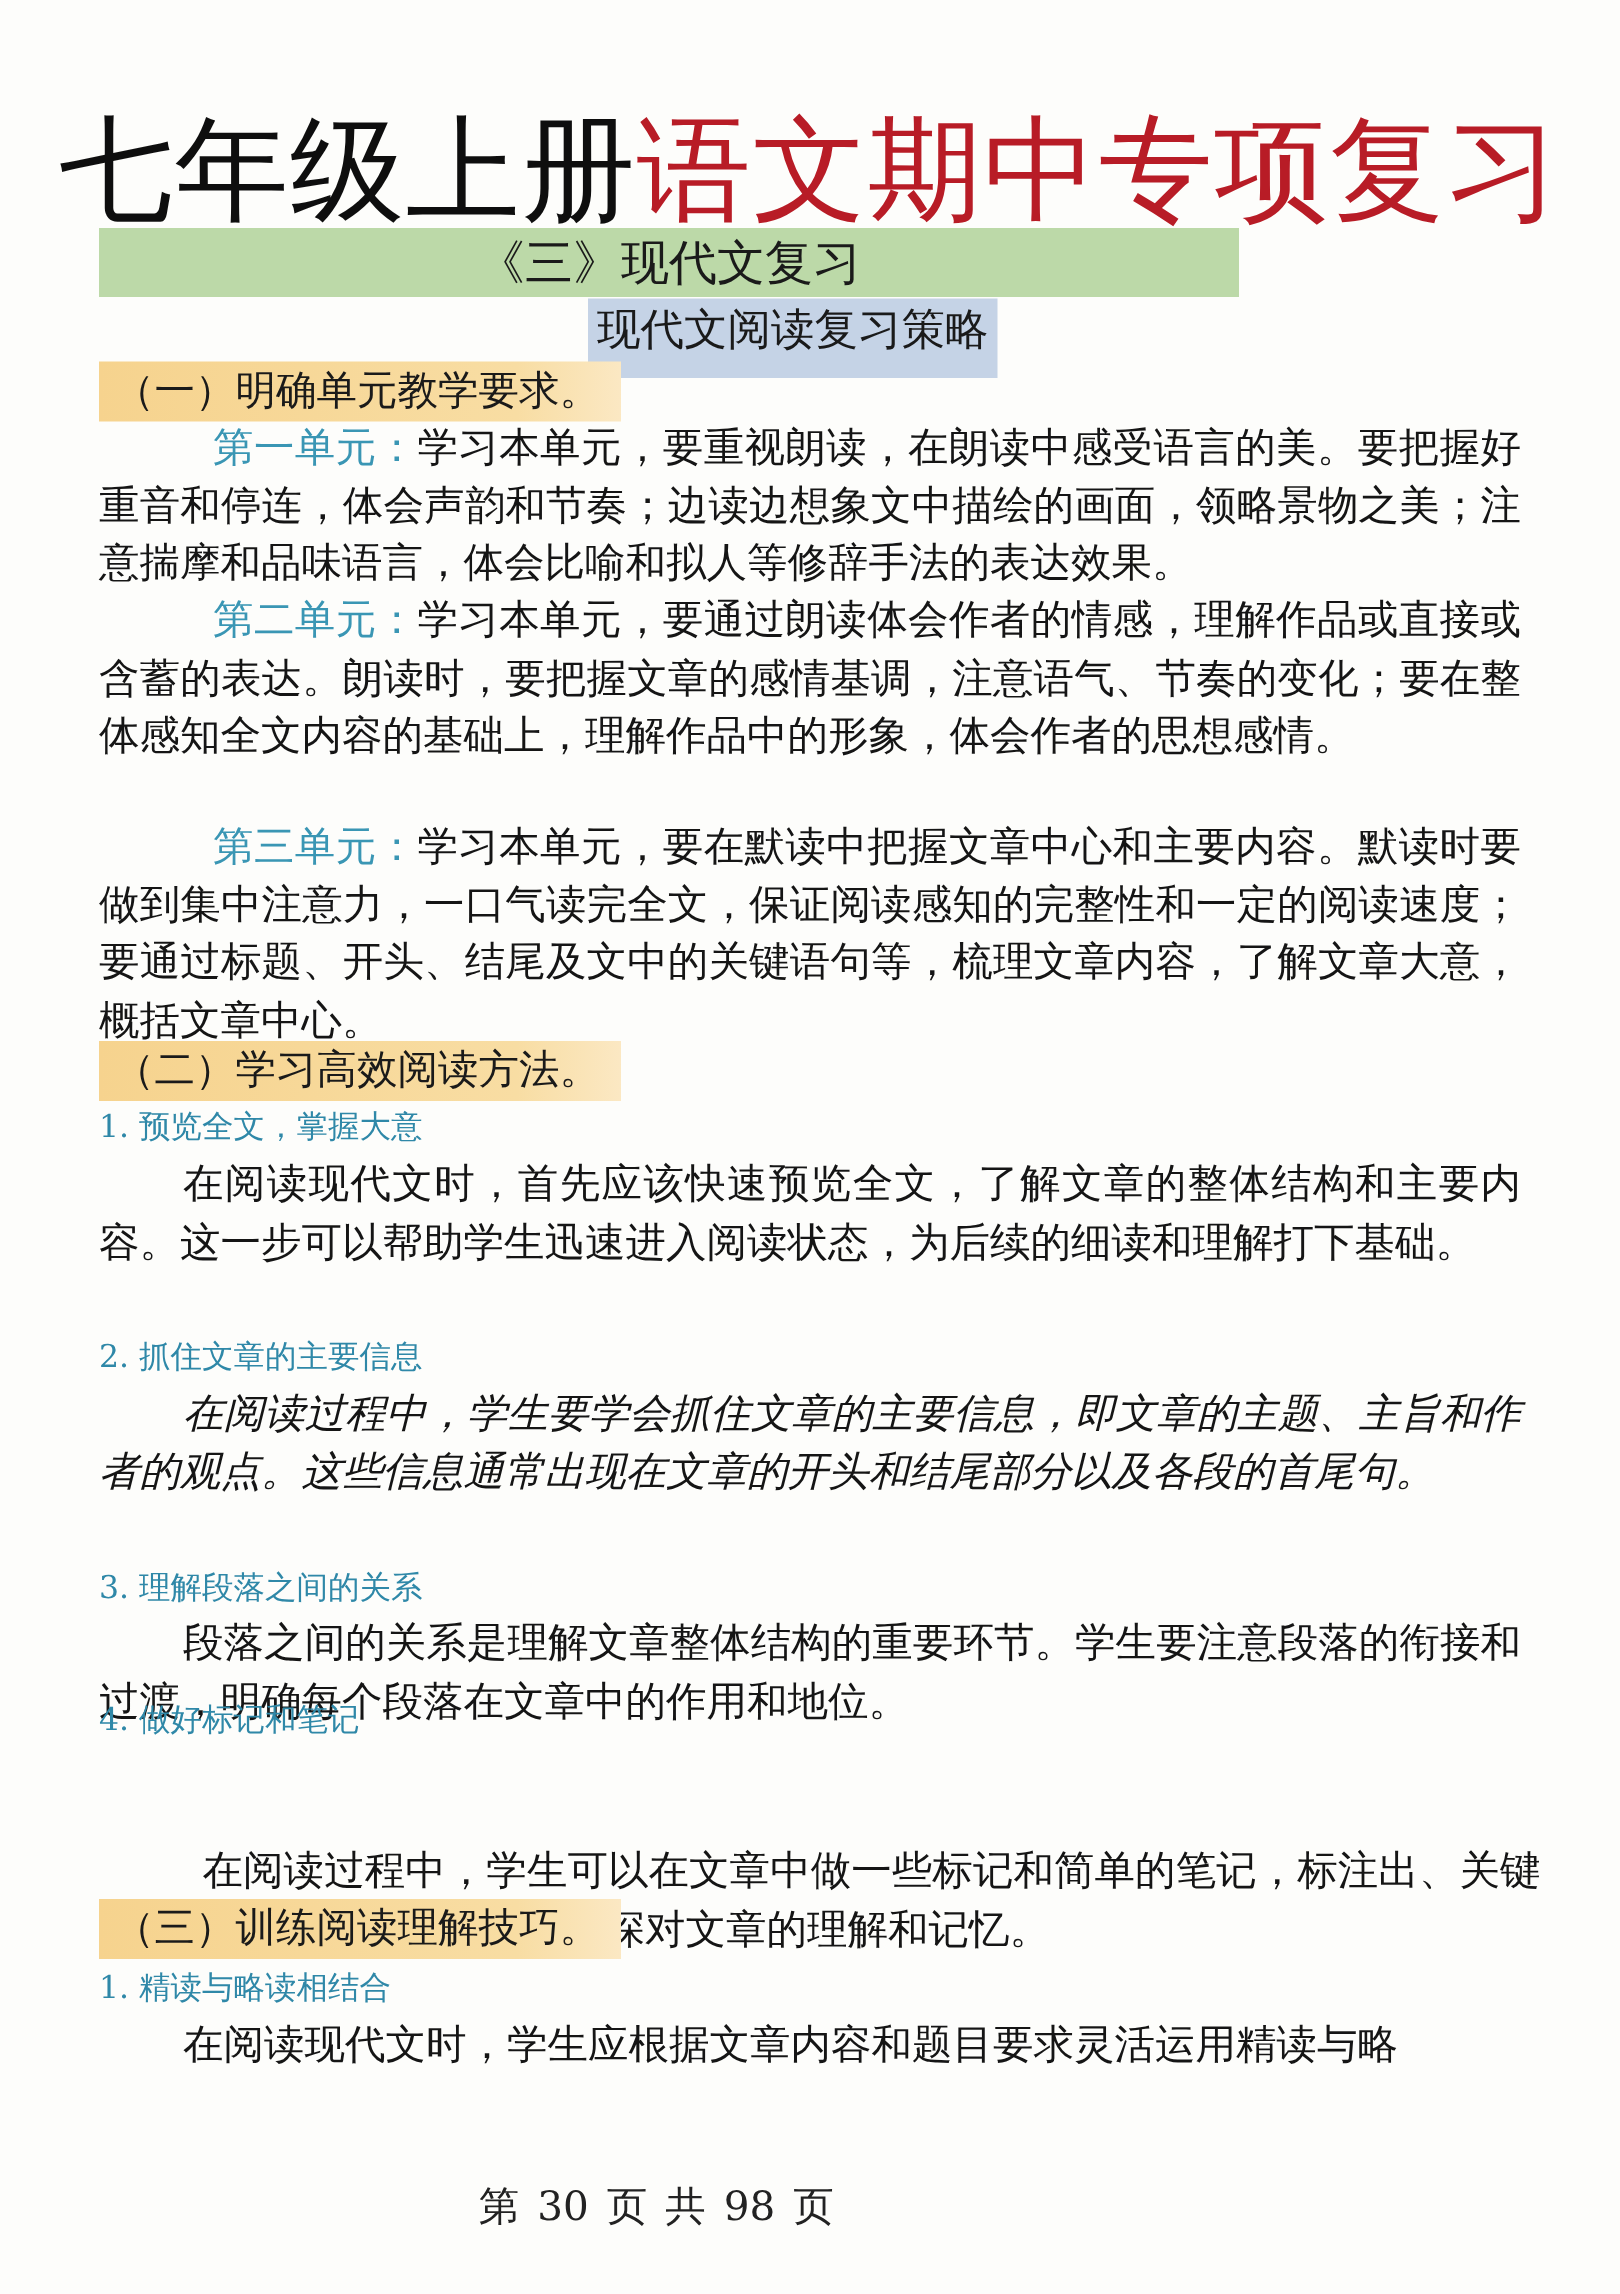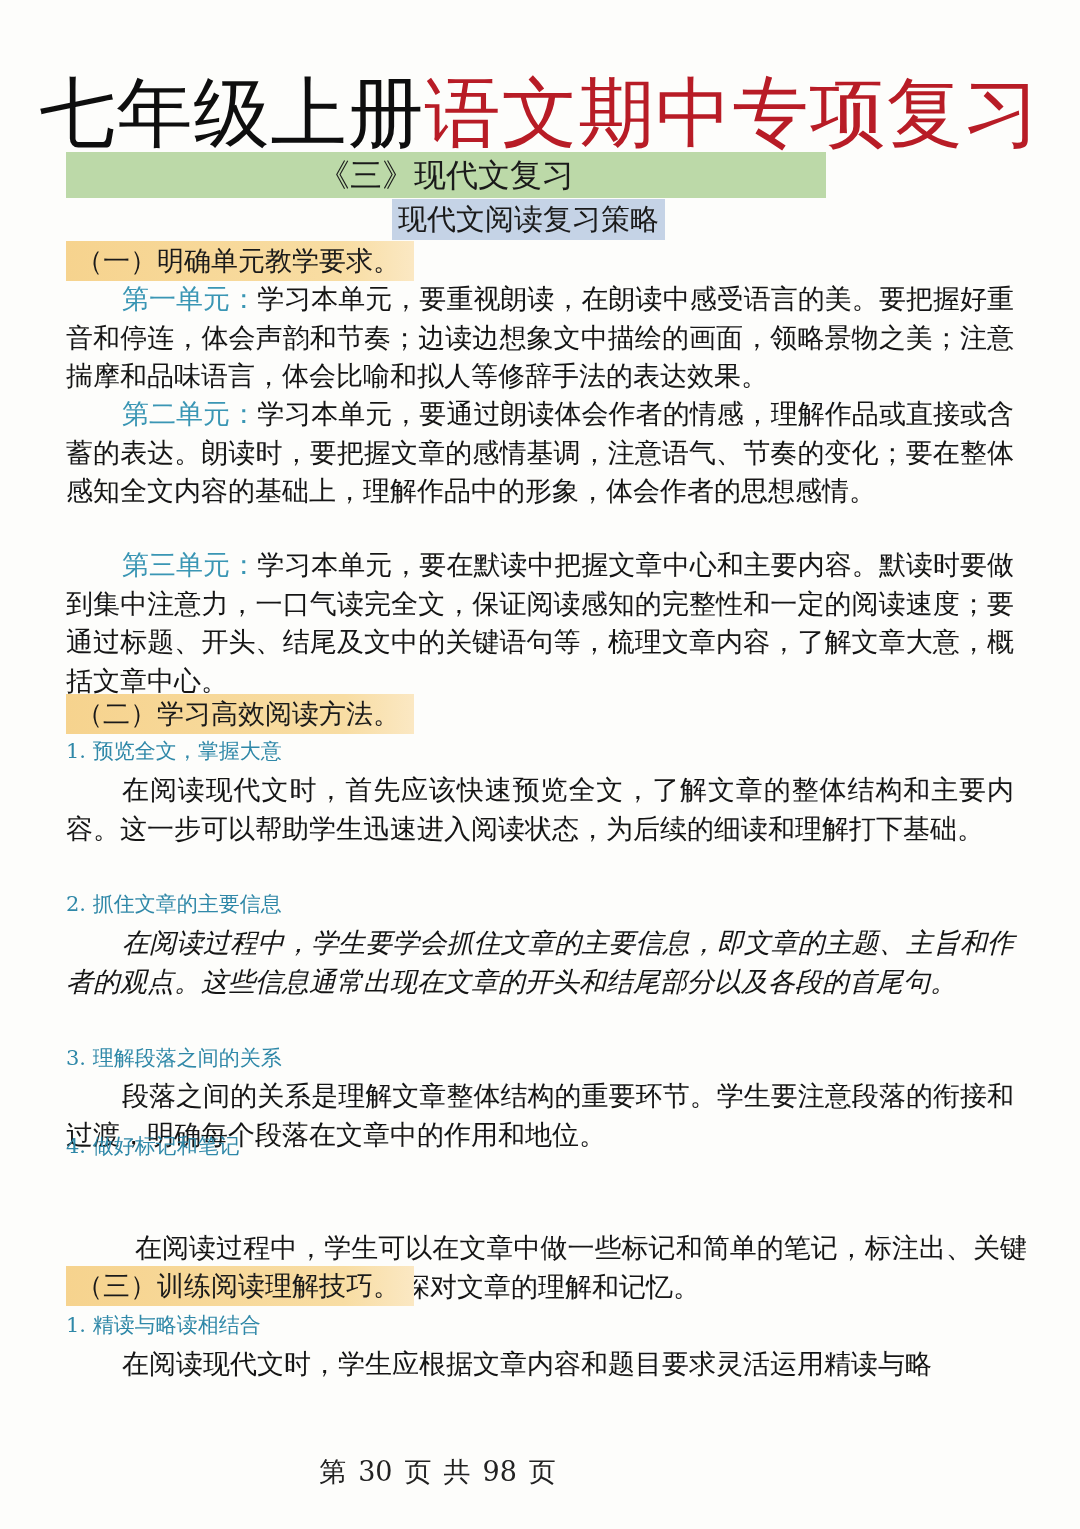--- a/index.html
+++ b/index.html
@@ -13,36 +13,36 @@
     font-family: "DejaVu Sans", "Liberation Sans", sans-serif;
     font-size: 76px; line-height: 90px; letter-spacing: 1px; font-weight: normal;
   }
   .title .black { color: #0e0e0e; }
   .title .red { color: #b81c26; }
   .green-bar {
     position: absolute; left: 66px; top: 152px; width: 760px; height: 46px;
     background: #bcd9a8; text-align: center; font-size: 32px; line-height: 46px; color: #1a1a1a;
   }
   .blue-chip {
-    position: absolute; left: 392px; top: 199px; height: 41px; padding: 0 6px;
+    position: absolute; left: 392px; top: 199px; height: 53px; padding: 0 6px;
     background: #c5d3e6; font-size: 29px; line-height: 41px; color: #1a1a1a;
   }
   .sec {
     position: absolute; left: 66px; height: 40px; padding: 0 14px 0 10px;
     background: linear-gradient(90deg, #f6d38e 0%, #f8dda3 80%, #fbe8c3 100%);
     font-size: 27px; line-height: 40px; color: #1a1a1a;
   }
   .sub {
     position: absolute; left: 66px; font-size: 21px; line-height: 36px; color: #2f88a8;
   }
   .para {
     position: absolute; left: 66px; width: 948px; font-size: 27px; line-height: 38.5px;
     text-align: justify; text-indent: 56px; color: #151515;
   }
-  .para .lbl { color: #3a96b4; }
+  .para .lbl { color: #3a96b4; margin-left: 20px; }
   .footer {
     position: absolute; left: 0; top: 1452px; width: 875px; text-align: center;
     font-size: 27px; line-height: 40px; color: #222; word-spacing: 8px;
   }
   .footer span { margin: 0 6px; }
 </style>
 </head>
 <body>
 
 <div class="title"><span class="black">七年级上册</span><span class="red">语文期中专项复习</span></div>

